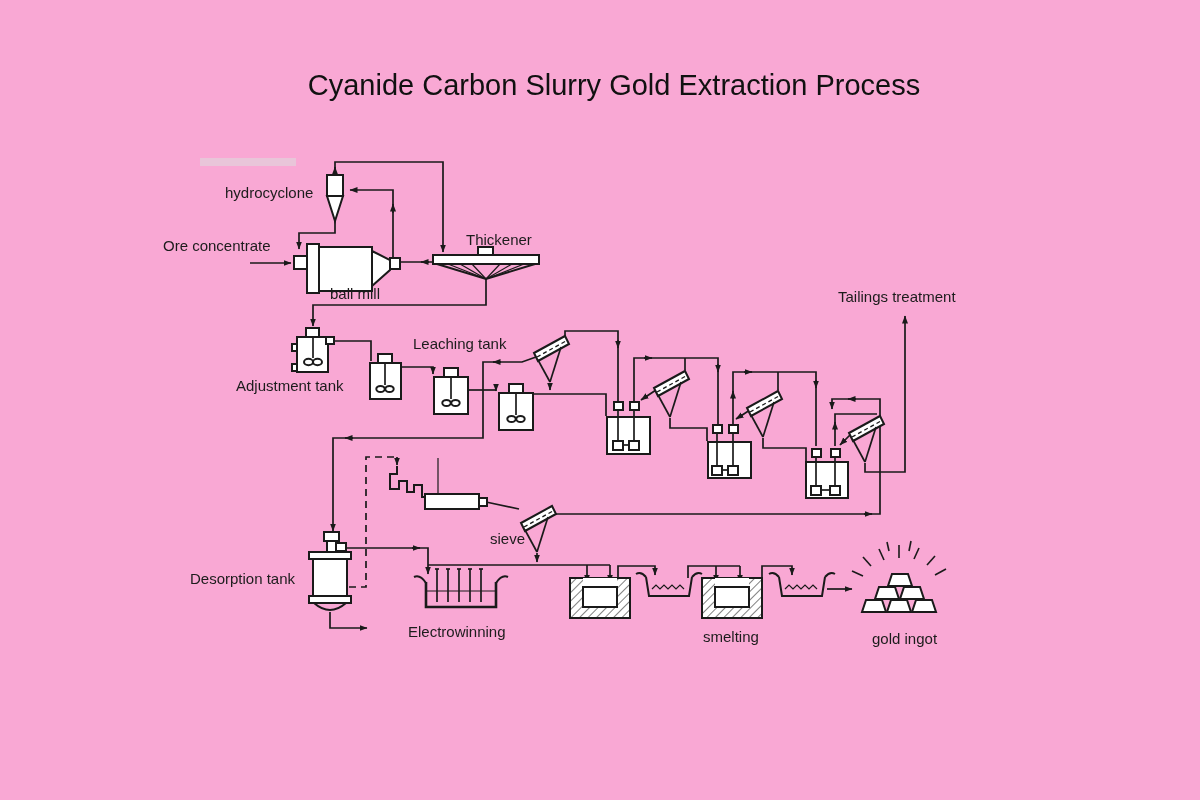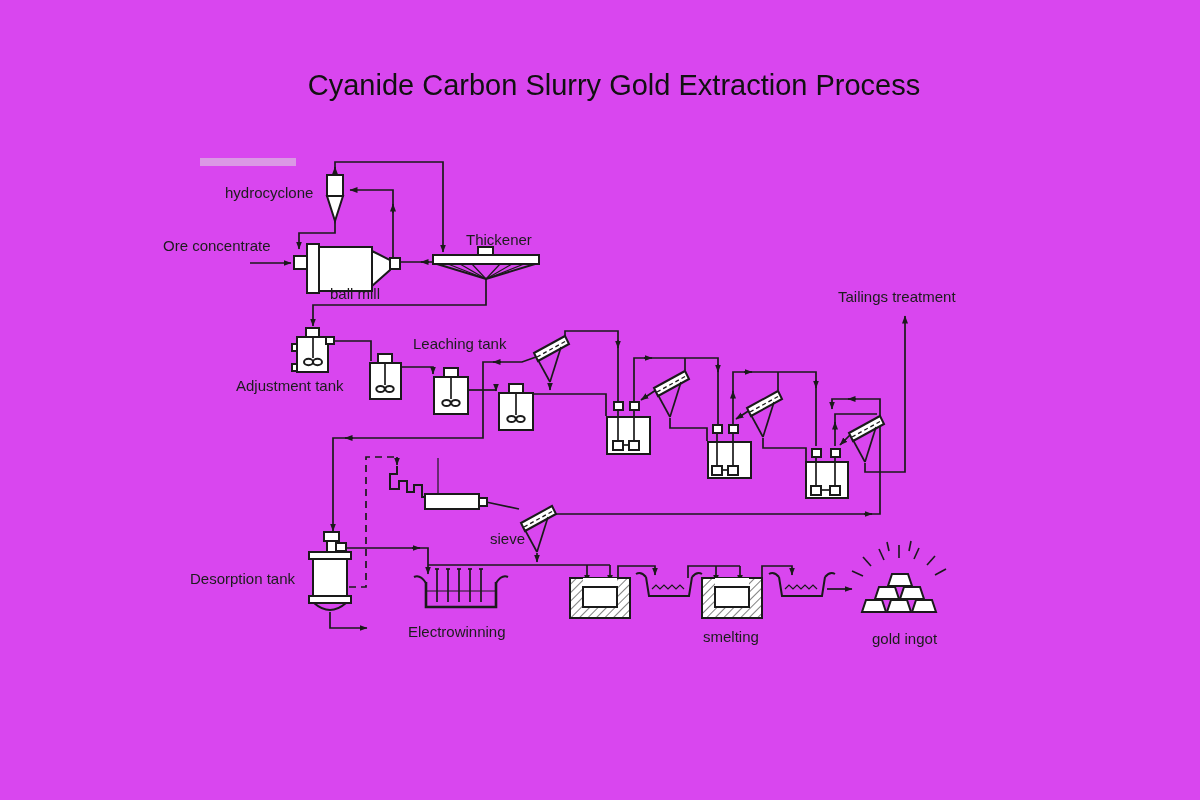--- a/index.html
+++ b/index.html
@@ -1,16 +1,16 @@
 <!DOCTYPE html>
 <html><head>
 <meta charset="utf-8">
 <style>
   html,body{margin:0;padding:0;background:#fff;}
-  .stage{position:relative;width:1200px;height:800px;background:#d946ef;overflow:hidden;}
+  .stage{position:relative;width:1200px;height:800px;background:#f9a8d4;overflow:hidden;}
   svg{display:block;}
   .ln{fill:none;stroke:#1a1a1a;stroke-width:1.7;stroke-linejoin:miter;stroke-linecap:butt;}
   .thin{stroke-width:1.2;}
   .dsh{stroke-dasharray:7 5;}
   .ddash{stroke-dasharray:4 3;stroke-width:1.3;}
   .eq{fill:#fff;stroke:#1a1a1a;stroke-width:2;stroke-linejoin:miter;}
   .eqo{fill:none;stroke:#1a1a1a;stroke-width:2;stroke-linejoin:miter;}
   .lbl{font:15px "Liberation Sans", sans-serif;fill:#1c1c1c;}
   .ttl{font:29px "Liberation Sans", sans-serif;fill:#111;}
 </style>

